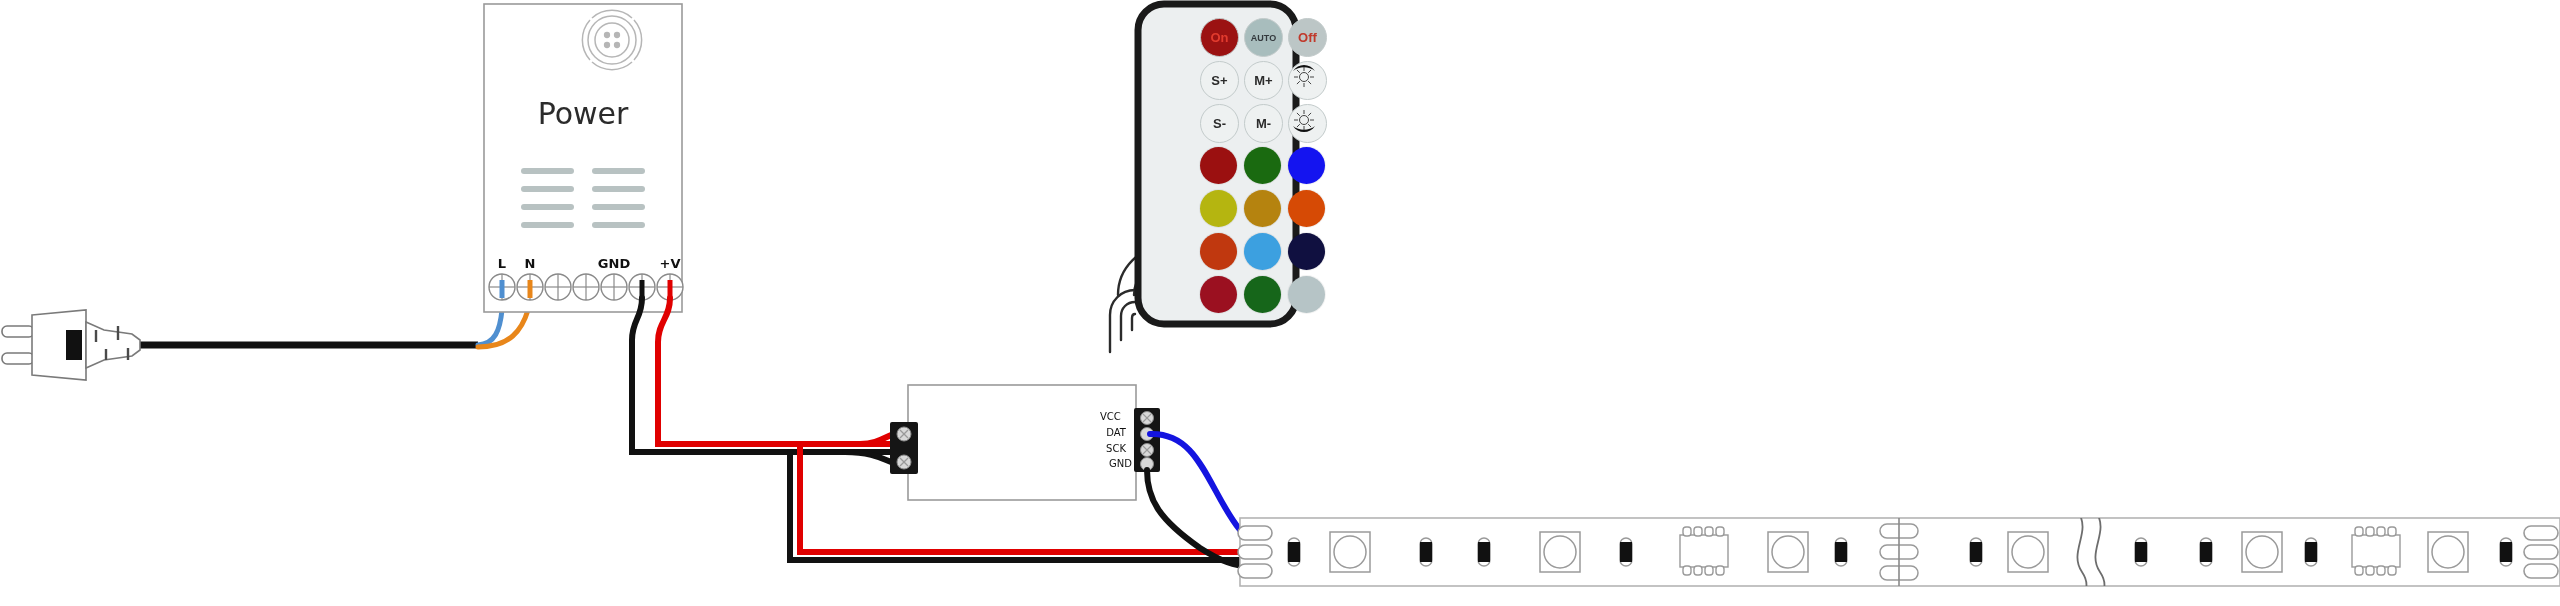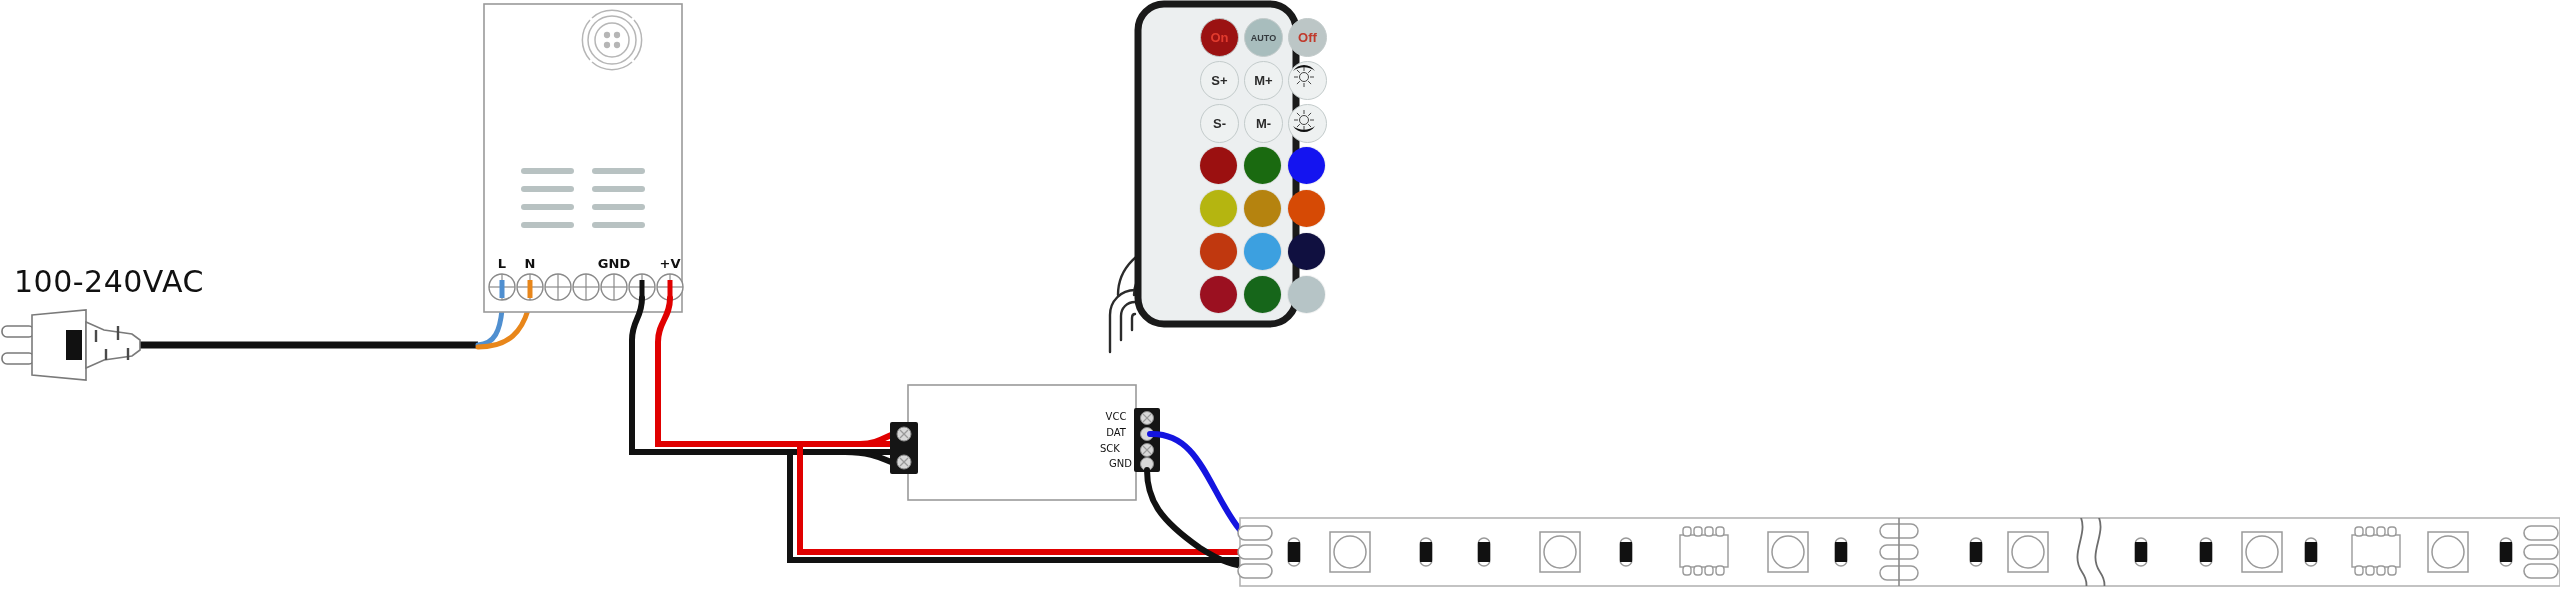--- a/index.html
+++ b/index.html
@@ -252,32 +252,32 @@
         <g fill="none" stroke="#6d6d6d" stroke-width="1.8">
           <path d="M2078 512 C 2092 532 2068 552 2082 572 C 2090 584 2086 592 2080 600"></path>
           <path d="M2096 512 C 2110 532 2086 552 2100 572 C 2108 584 2104 592 2098 600"></path>
         </g>
 
         <rect x="2080" y="505" width="16" height="8" fill="#ffffff"></rect>
       </g>
     </g>
   </svg>
 
-  <div class="lbl" style="left:14px;top:264px;font-size:30px;color:#111;letter-spacing:.5px;">100-240VAC</div>
-
+
+  <div class="lbl" style="left:484px;top:96px;width:198px;text-align:center;font-size:30px;color:#2b2b2b;">Power</div>
 
   <div class="lbl" style="left:492px;top:256px;width:20px;text-align:center;font-size:13px;font-weight:bold;color:#111;">L</div>
   <div class="lbl" style="left:520px;top:256px;width:20px;text-align:center;font-size:13px;font-weight:bold;color:#111;">N</div>
   <div class="lbl" style="left:592px;top:256px;width:44px;text-align:center;font-size:13px;font-weight:bold;color:#111;">GND</div>
   <div class="lbl" style="left:652px;top:256px;width:36px;text-align:center;font-size:13px;font-weight:bold;color:#111;">+V</div>
 
 
-  <div class="lbl" style="left:1100px;top:411px;width:32px;text-align:center;font-size:10px;color:#111;">VCC</div>
+  <div class="lbl" style="left:1100px;top:411px;width:32px;text-align:left;font-size:10px;color:#111;">VCC</div>
   <div class="lbl" style="left:1100px;top:427px;width:32px;text-align:center;font-size:10px;color:#111;">DAT</div>
-  <div class="lbl" style="left:1100px;top:443px;width:32px;text-align:left;font-size:10px;color:#111;">SCK</div>
+  <div class="lbl" style="left:1100px;top:443px;width:32px;text-align:center;font-size:10px;color:#111;">SCK</div>
   <div class="lbl" style="left:1100px;top:458px;width:32px;text-align:right;font-size:10px;color:#111;">GND</div>
 
   <div id="remote-grid" style="position: absolute; left: 1200px; top: 18px; width: 130px; height: 301px;">
       <div style="position: absolute; left: 0px; top: 0px; width: 37px; height: 37px; border-radius: 50%; background: rgb(155, 18, 18); display: flex; align-items: center; justify-content: center; font-size: 13px; font-weight: bold; color: rgb(226, 59, 46); font-family: &quot;Liberation Sans&quot;, sans-serif; border: 1px solid rgb(195, 203, 203);">
         <span>On</span>
       </div>
       <div style="position: absolute; left: 44px; top: 0px; width: 37px; height: 37px; border-radius: 50%; background: rgb(168, 189, 189); display: flex; align-items: center; justify-content: center; font-size: 9px; font-weight: bold; color: rgb(51, 57, 61); font-family: &quot;Liberation Sans&quot;, sans-serif; border: 1px solid rgb(195, 203, 203);">
         <span>AUTO</span>
       </div>
       <div style="position: absolute; left: 88px; top: 0px; width: 37px; height: 37px; border-radius: 50%; background: rgb(188, 198, 198); display: flex; align-items: center; justify-content: center; font-size: 13px; font-weight: bold; color: rgb(192, 57, 43); font-family: &quot;Liberation Sans&quot;, sans-serif; border: 1px solid rgb(195, 203, 203);">

